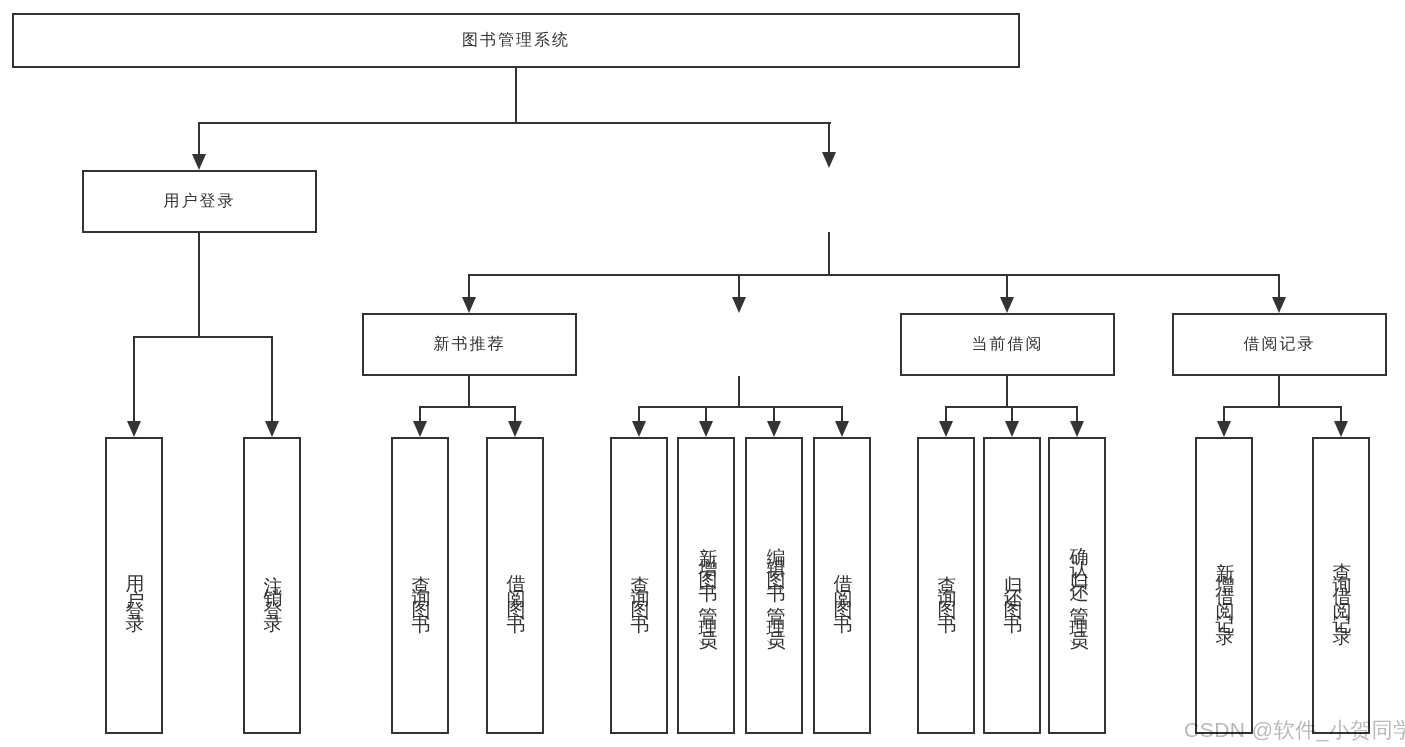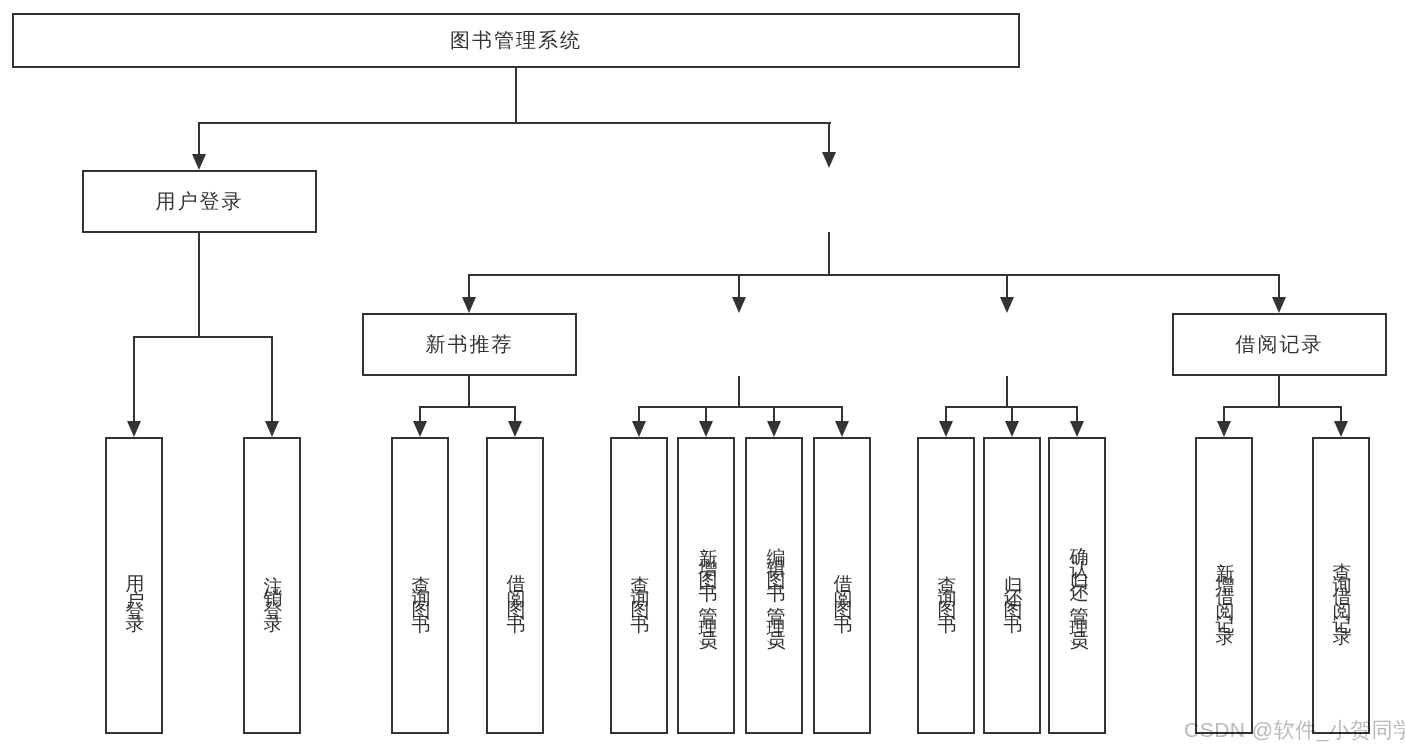--- a/index.html
+++ b/index.html
@@ -3,21 +3,21 @@
 <meta charset="utf-8">
 <style>
   html,body{margin:0;padding:0;background:#ffffff;}
   #stage{
     position:relative;width:1405px;height:747px;background:#ffffff;overflow:hidden;
     font-family:"Liberation Sans","DejaVu Sans",sans-serif;color:#333333;
   }
   .node{
     position:absolute;box-sizing:border-box;background:#ffffff;border:2px solid #333333;
     display:flex;align-items:center;justify-content:center;
-    font-size:20px;color:#333333;letter-spacing:2px;z-index:2;
+    font-size:16px;color:#333333;letter-spacing:2px;z-index:2;
   }
   .leaf{
     position:absolute;box-sizing:border-box;background:#ffffff;border:2px solid #333333;
     writing-mode:vertical-rl;text-orientation:mixed;text-align:center;
     font-size:19px;letter-spacing:13px;line-height:52px;color:#333333;z-index:2;
   }
   .vl,.hl{position:absolute;background:#333333;z-index:1;}
   .vl{width:2px;}
   .hl{height:2px;}
   .arrow{
@@ -64,20 +64,23 @@
   <i class="vl" style="left:738px;top:274px;height:27px;"></i>
   <i class="vl" style="left:1006px;top:274px;height:27px;"></i>
   <i class="vl" style="left:1278px;top:274px;height:27px;"></i>
   <i class="arrow" style="left:462px;top:297px;"></i>
   <i class="arrow" style="left:732px;top:297px;"></i>
   <i class="arrow" style="left:1000px;top:297px;"></i>
   <i class="arrow" style="left:1272px;top:297px;"></i>
 
   <div class="node" style="left:362px;top:313px;width:215px;height:63px;font-family:Liberation Serif, serif;">
     <span>新书推荐</span>
+  </div>
+  <div class="node" style="left:900px;top:313px;width:215px;height:63px;">
+    <span>当前借阅</span>
   </div>
   <div class="node" style="left:1172px;top:313px;width:215px;height:63px;">
     <span>借阅记录</span>
   </div>
 
   <i class="vl" style="left:468px;top:376px;height:31px;"></i>
   <i class="hl" style="left:419px;top:406px;width:97px;"></i>
   <i class="vl" style="left:419px;top:406px;height:18px;"></i>
   <i class="vl" style="left:514px;top:406px;height:18px;"></i>
   <i class="arrow" style="left:413px;top:421px;"></i>

